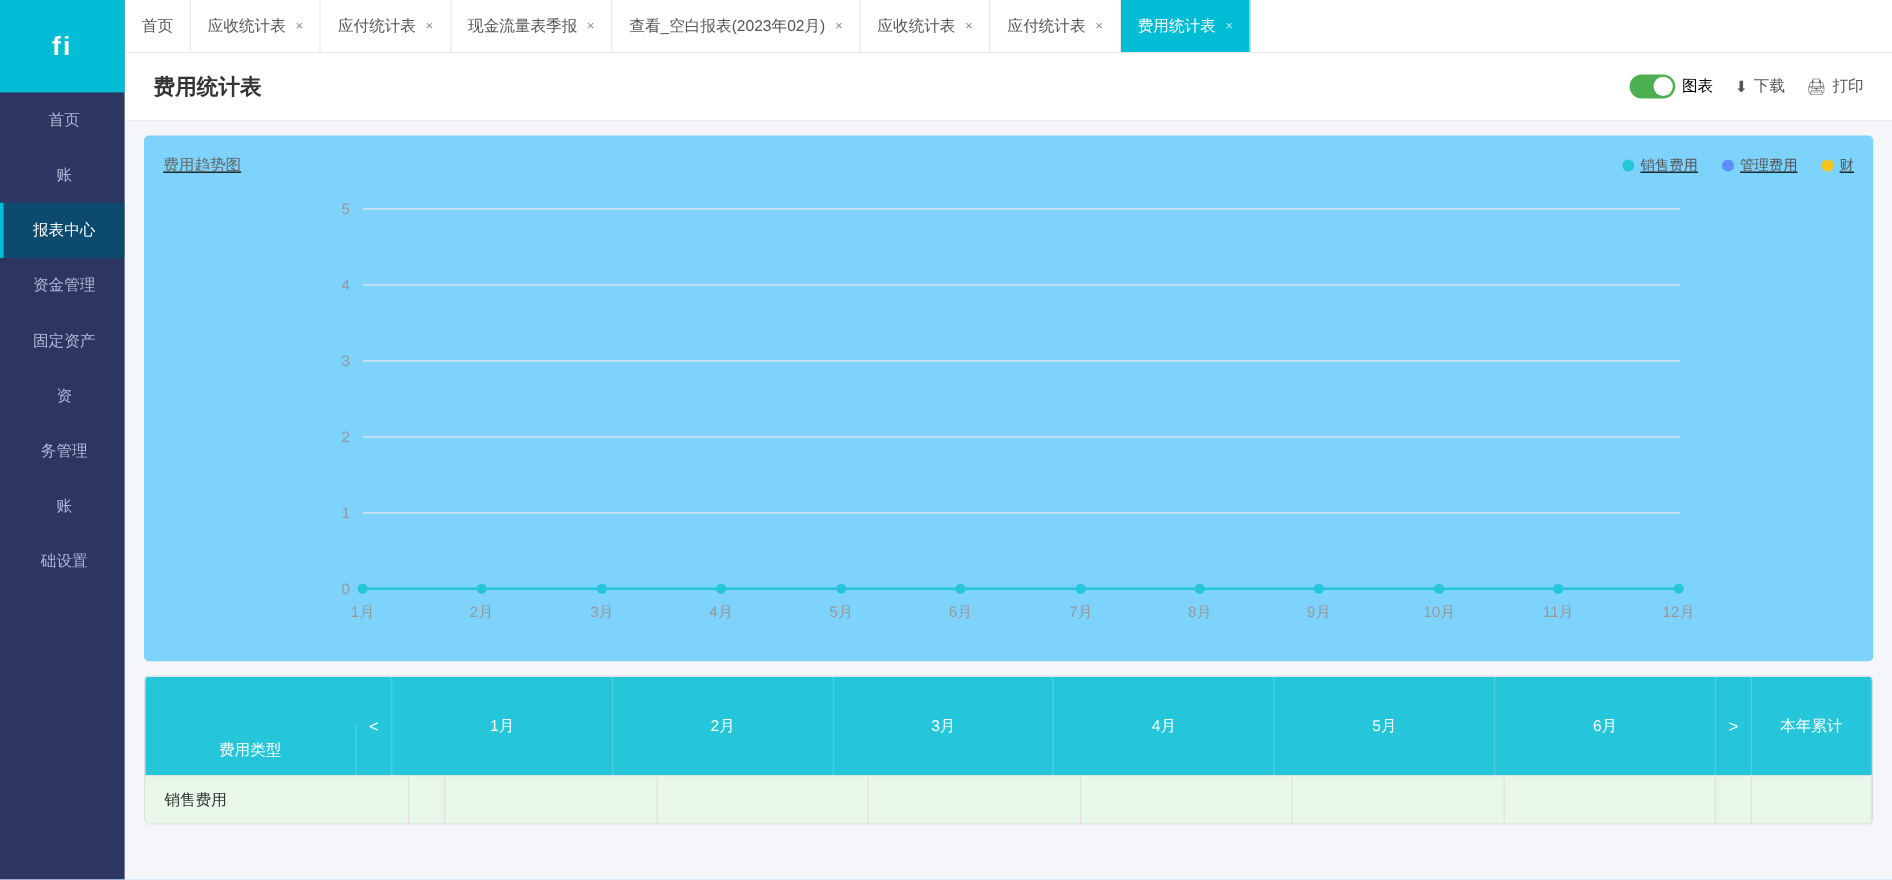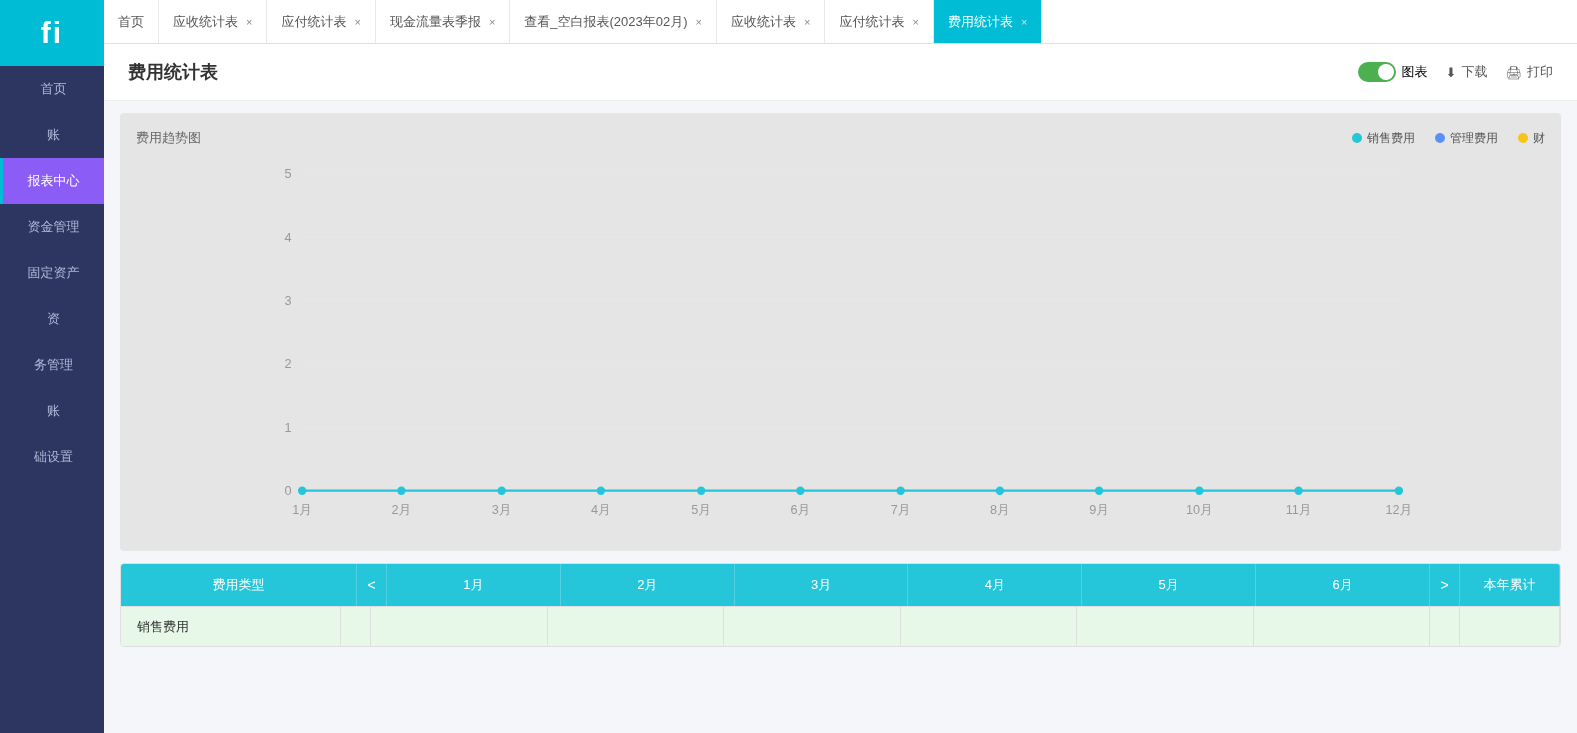--- a/index.html
+++ b/index.html
@@ -11,39 +11,39 @@
       background: #2d3561;
       color: #c8cce8;
       display: flex;
       flex-direction: column;
       flex-shrink: 0;
       height: 100%;
       overflow: hidden;
     }
     .sidebar-logo {
       background: #00bcd4;
-      height: 66px;
+      height: 77px;
       display: flex;
       align-items: center;
       justify-content: center;
-      font-size: 30px;
+      font-size: 22px;
       font-weight: bold;
       color: #fff;
       letter-spacing: 2px;
     }
     .sidebar-item {
       padding: 14px 0;
       text-align: center;
       font-size: 13px;
       color: #b0b8d8;
       cursor: pointer;
       border-left: 3px solid transparent;
     }
     .sidebar-item.active {
-      background: #8b5cf6;
+      background: #0c4a6e;
       color: #fff;
       border-left: 3px solid #00bcd4;
     }
 
     
     .main {
       flex: 1;
       display: flex;
       flex-direction: column;
       overflow: hidden;
@@ -140,24 +140,25 @@
       display: flex;
       align-items: center;
       gap: 5px;
       color: #555;
       cursor: pointer;
       font-size: 13px;
     }
 
     
     .chart-section {
-      background: #e5e5e5;
+      background: #7dd3fc;
       margin: 12px 16px;
       padding: 16px;
       border-radius: 4px;
+      text-decoration: underline;
     }
     .chart-header {
       display: flex;
       align-items: center;
       justify-content: space-between;
       margin-bottom: 8px;
     }
     .chart-title {
       font-size: 13px;
       color: #666;
@@ -202,21 +203,21 @@
     }
     .th-cell {
       padding: 12px 8px;
       text-align: center;
       border-right: 1px solid rgba(255,255,255,0.2);
       display: flex;
       align-items: center;
       justify-content: center;
       gap: 4px;
     }
-    .th-cell.type-col { width: 236px; flex-shrink: 0; }
+    .th-cell.type-col { width: 176px; flex-shrink: 0; margin-top: 40px; }
     .th-month { flex: 1; }
     .th-cell.scroll-btn { width: 30px; flex-shrink: 0; cursor: pointer; font-size: 14px; }
     .th-cell.last-col { width: 100px; flex-shrink: 0; }
 
     .table-row {
       display: flex;
       background: #e8f8e8;
       border-top: 1px solid #e0e0e0;
       font-size: 13px;
       color: #333;

